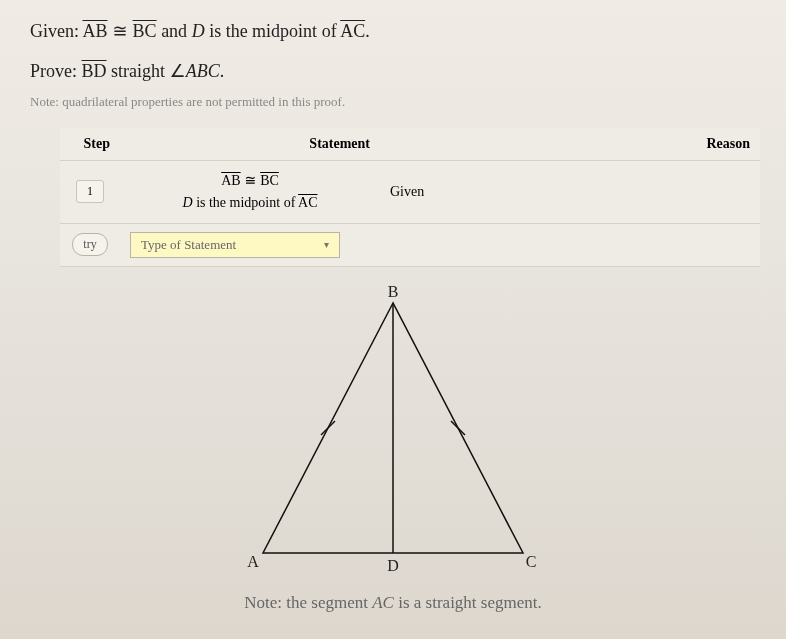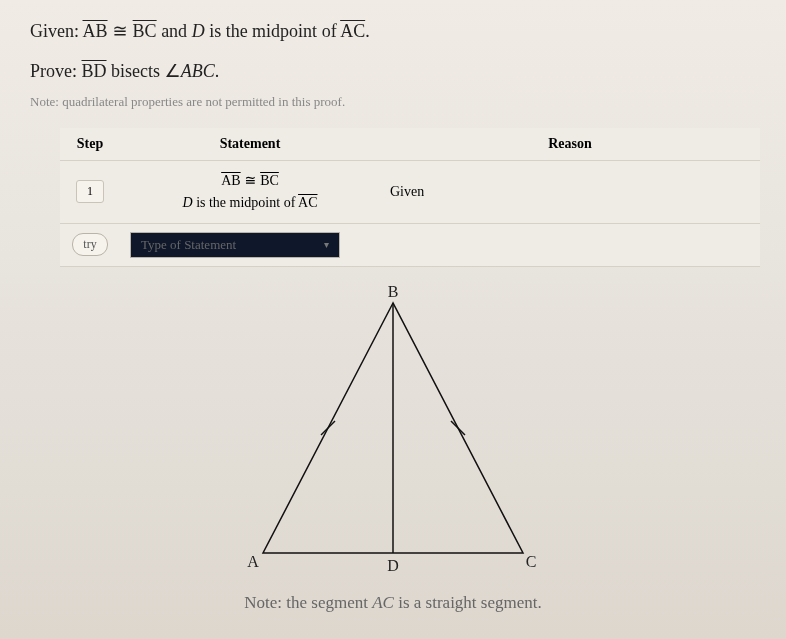--- a/index.html
+++ b/index.html
@@ -22,21 +22,21 @@
     .note-top { font-size: 13px; color: #888; margin-bottom: 18px; }
     .cong { font-family: 'Segoe UI Symbol', 'Arial Unicode MS', sans-serif; }
 
     table.proof {
       width: 700px;
       margin-left: 30px;
       border-collapse: collapse;
       font-size: 14px;
     }
     table.proof th {
-      text-align: center;
+      text-align: right;
       font-weight: bold;
       padding: 8px 10px;
       background: #efece6;
       border-bottom: 1px solid #d6d0c6;
     }
     table.proof td {
       padding: 8px 10px;
       background: #efece6;
       border-bottom: 1px solid #d6d0c6;
       vertical-align: middle;
@@ -63,21 +63,21 @@
       background: #f6f3ed;
       font-size: 12px;
       cursor: pointer;
       color: #555;
     }
     .type-select {
       display: flex;
       align-items: center;
       justify-content: space-between;
       border: 1px solid #b9b3a8;
-      background: #0f172a;
+      background: #fef9c3;
       padding: 4px 10px;
       width: 210px;
       font-size: 13px;
       color: #666;
       cursor: pointer;
     }
     .chev { font-size: 10px; color: #777; }
 
     .figure {
       text-align: center;
@@ -92,21 +92,21 @@
 </head>
 <body>
 
 <div class="page">
 
   <div class="given">
     <span>Given: </span><span class="overline">AB</span><span class="cong"> ≅ </span><span class="overline">BC</span><span> and </span><i>D</i><span> is the midpoint of </span><span class="overline">AC</span><span>.</span>
   </div>
 
   <div class="prove">
-    <span>Prove: </span><span class="overline">BD</span><span> bisects </span><span>∠</span><i>ABC</i><span>.</span>
+    <span>Prove: </span><span class="overline">BD</span><span> straight </span><span>∠</span><i>ABC</i><span>.</span>
   </div>
 
   <div class="note-top">Note: quadrilateral properties are not permitted in this proof.</div>
 
   <table class="proof">
     <tbody>
         <tr>
       <th class="step-col">Step</th>
       <th class="stmt-col">Statement</th>
       <th class="reason-col">Reason</th>

